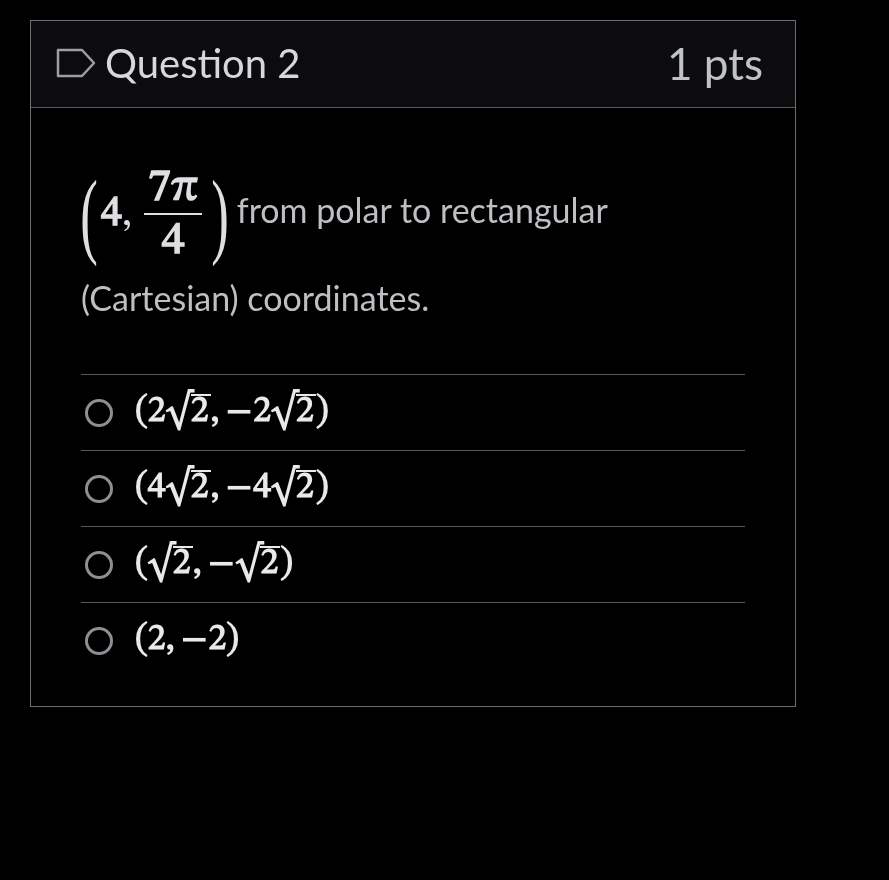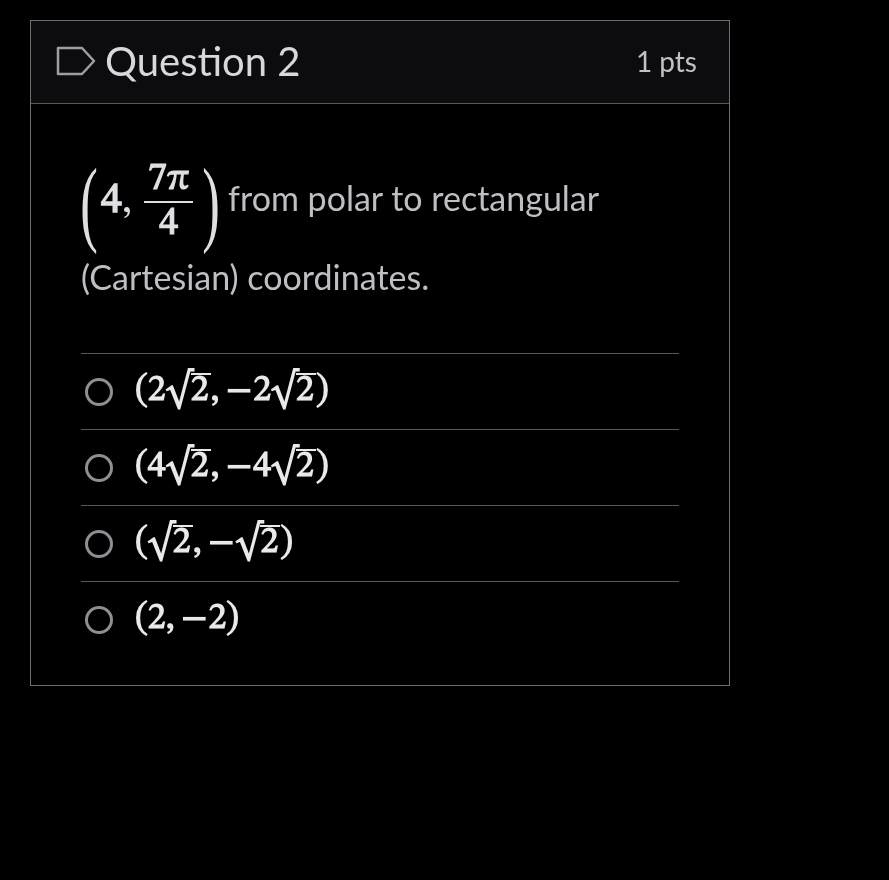--- a/index.html
+++ b/index.html
@@ -10,21 +10,21 @@
     height: 880px;
     font-family: "Lato", "Helvetica Neue", Arial, sans-serif;
     color: #cfd2d6;
     overflow: hidden;
   }
   .card {
     box-sizing: border-box;
     position: absolute;
     left: 30px;
     top: 20px;
-    width: 700px;
+    width: 766px;
     border: 1px solid #6b6e72;
     background: #000;
   }
   .card-header {
     display: flex;
     align-items: center;
     padding: 16px 32px 18px 24px;
     border-bottom: 1px solid #55585c;
     background: #0c0c0e;
   }
@@ -36,21 +36,21 @@
     align-items: center;
     justify-content: center;
   }
   .q-title {
     font-size: 40px;
     color: #d6d8db;
     font-weight: 400;
     flex: 1;
   }
   .q-pts {
-    font-size: 28px;
+    font-size: 44px;
     color: #bfc2c6;
     font-weight: 400;
   }
   .card-body {
     padding: 56px 50px 28px 50px;
   }
   .prompt {
     font-size: 34px;
     color: #bdbfc3;
     line-height: 1.9;
@@ -85,21 +85,21 @@
   }
   .inner-pair .num {
     font-weight: 700;
   }
   .frac {
     display: inline-flex;
     flex-direction: column;
     align-items: center;
     vertical-align: middle;
     margin: 0 6px;
-    font-size: 38px;
+    font-size: 46px;
     line-height: 1.05;
   }
   .frac .fnum {
     padding: 0 4px 1px 4px;
     border-bottom: 2.5px solid #dedfe2;
     font-weight: 700;
   }
   .frac .fden {
     padding-top: 2px;
     font-weight: 700;

